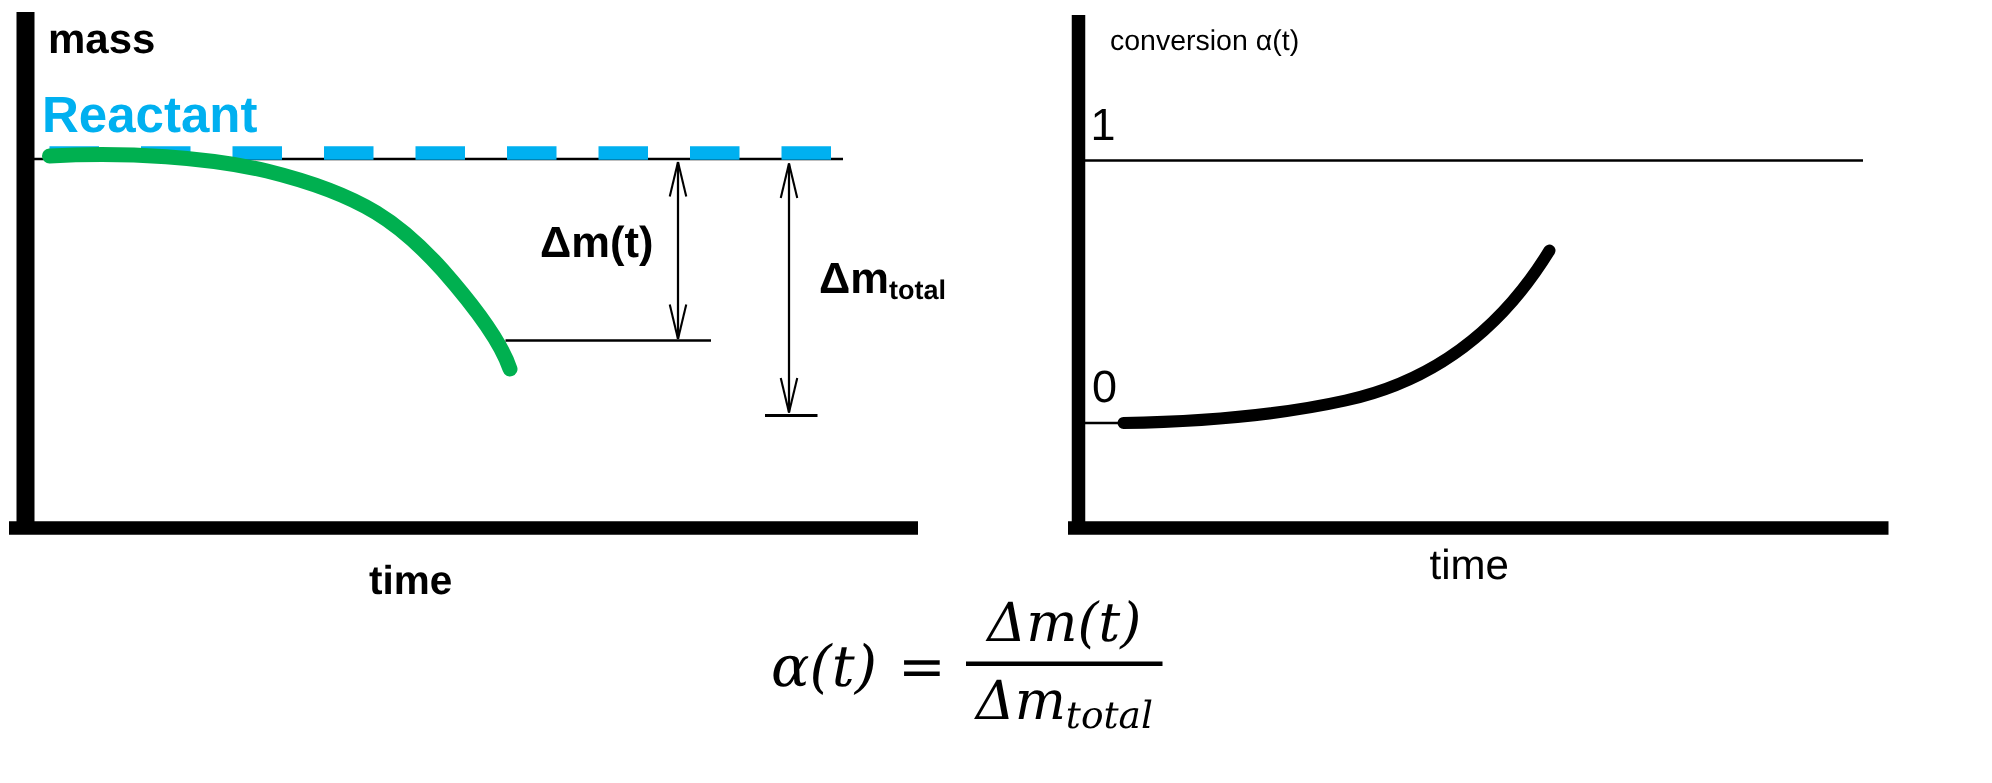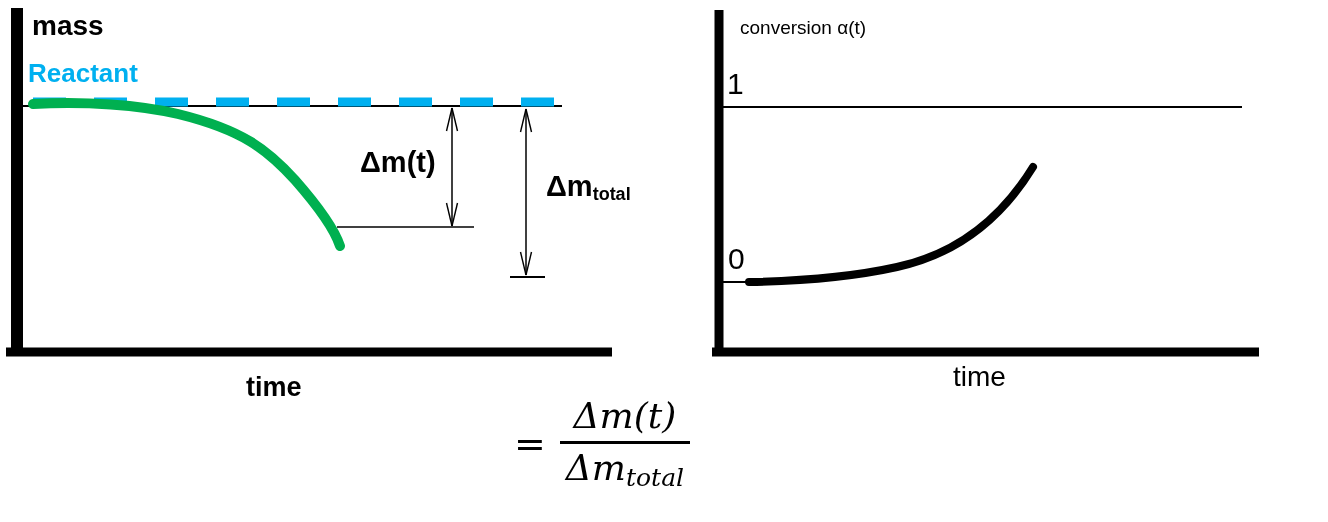--- a/index.html
+++ b/index.html
@@ -8,21 +8,21 @@
     width:1259px;height:522px;
     background:#ffffff;
     font-family:"Liberation Sans",sans-serif;
     overflow:hidden;
   }
   .canvas svg{position:absolute;left:0;top:0;}
   .lbl{position:absolute;line-height:1;color:#000;white-space:nowrap;}
   .b{font-weight:bold;}
   .cyan{color:#00B0F0;}
   .mass-lbl{left:32px;top:12px;font-size:28px;}
-  .reactant-lbl{left:28px;top:60px;font-size:26px;}
+  .reactant-lbl{left:28px;top:60px;font-size:34px;}
   .dmt-lbl{left:360px;top:148px;font-size:29px;}
   .dmtotal-lbl{left:546px;top:172px;font-size:29px;}
   .sub-s{font-size:18px;font-weight:bold;vertical-align:-4px;}
   .time-left{left:246px;top:374px;font-size:27px;}
   .conv-title{left:740px;top:18px;font-size:19px;}
   .one-lbl{left:727px;top:69px;font-size:30px;}
   .zero-lbl{left:728px;top:244px;font-size:30px;}
   .time-right{left:953px;top:363px;font-size:28px;}
   
   .formula{
@@ -89,20 +89,21 @@
   <div class="lbl b dmt-lbl">Δm(t)</div>
   <div class="lbl b dmtotal-lbl"><span>Δm</span><span class="sub-s">total</span></div>
   <div class="lbl b time-left">time</div>
 
   <div class="lbl conv-title">conversion α(t)</div>
   <div class="lbl one-lbl">1</div>
   <div class="lbl zero-lbl">0</div>
   <div class="lbl time-right">time</div>
 
   <div class="formula">
+    <span class="f-lhs">α(t)</span>
     <span class="f-eq">=</span>
     <span class="frac">
       <span class="f-num">Δm(t)</span>
       <span class="f-bar"></span>
       <span class="f-den"><span>Δm</span><span class="f-sub">total</span></span>
     </span>
   </div>
 
 </div>
 

